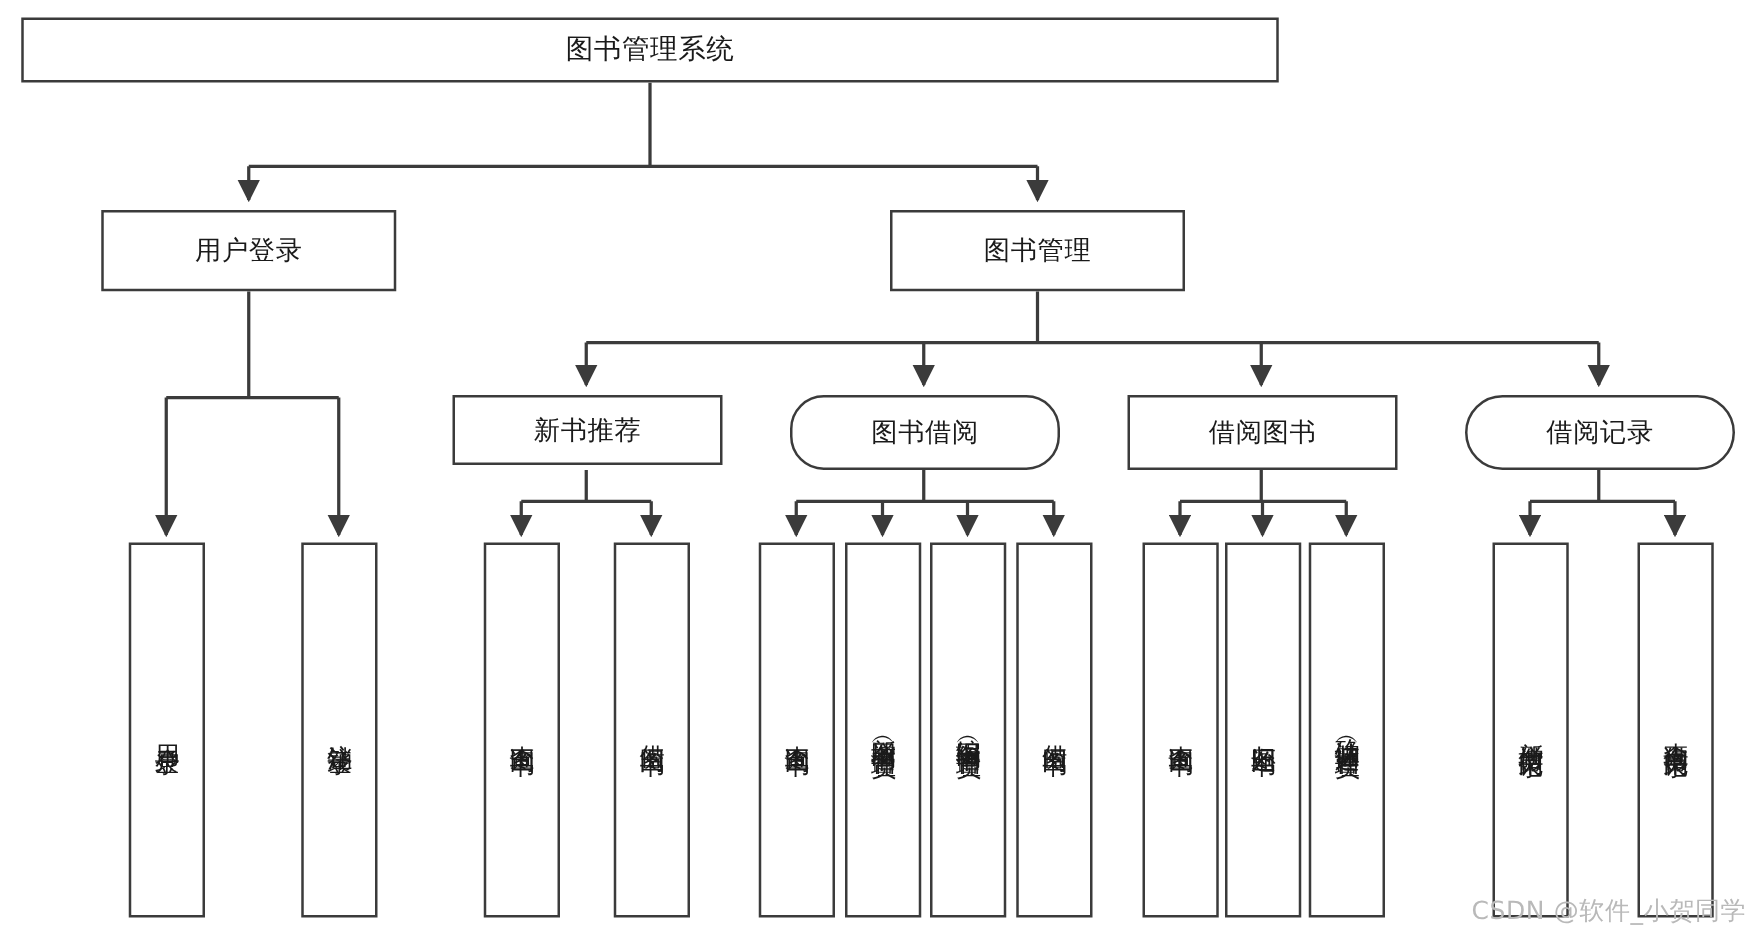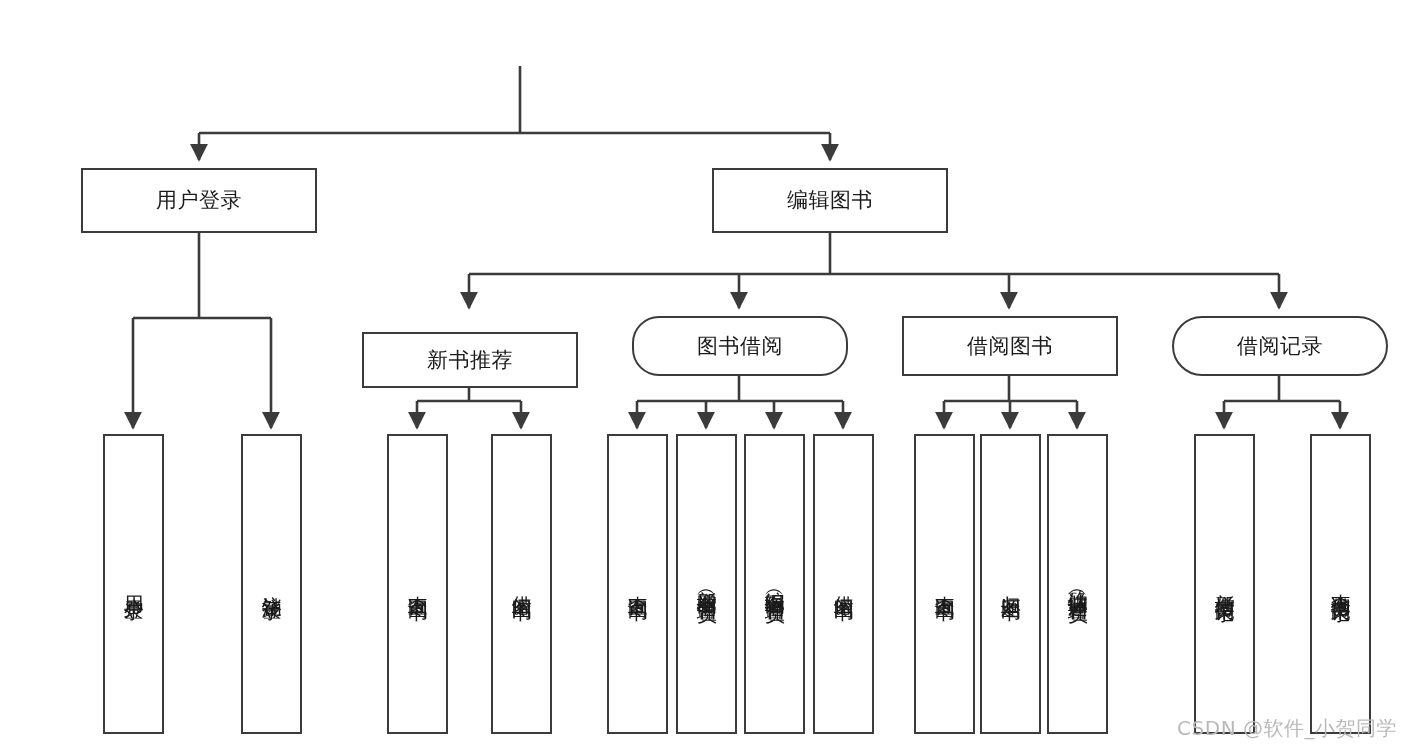--- a/index.html
+++ b/index.html
@@ -114,30 +114,33 @@
       <path d="M 1010 401 L 1010 428" marker-end="url(#arrow)"></path>
       <path d="M 1077 401 L 1077 428" marker-end="url(#arrow)"></path>
 
       <path d="M 1279 376 L 1279 401"></path>
       <path d="M 1224 401 L 1340 401"></path>
       <path d="M 1224 401 L 1224 428" marker-end="url(#arrow)"></path>
       <path d="M 1340 401 L 1340 428" marker-end="url(#arrow)"></path>
     </g>
   </svg>
 
+  <div class="node horiz title" style="left:17px; top:14px; width:1006px; height:52px;">
+    <span>图书管理系统</span>
+  </div>
 
   <div class="node horiz" style="left:81px; top:168px; width:236px; height:65px;">
     <span>用户登录</span>
   </div>
 
   <div class="node horiz" style="left:712px; top:168px; width:236px; height:65px;">
-    <span>编辑图书</span>
-  </div>
-
-  <div class="node horiz" style="left:362px; top:316px; width:216px; height:56px;margin-top:16px;">
+    <span>图书管理</span>
+  </div>
+
+  <div class="node horiz" style="left:362px; top:316px; width:216px; height:56px;">
     <span>新书推荐</span>
   </div>
 
   <div class="node horiz" style="left:632px; top:316px; width:216px; height:60px;border-radius:27px;">
     <span>图书借阅</span>
   </div>
 
   <div class="node horiz" style="left:902px; top:316px; width:216px; height:60px;">
     <span>借阅图书</span>
   </div>

